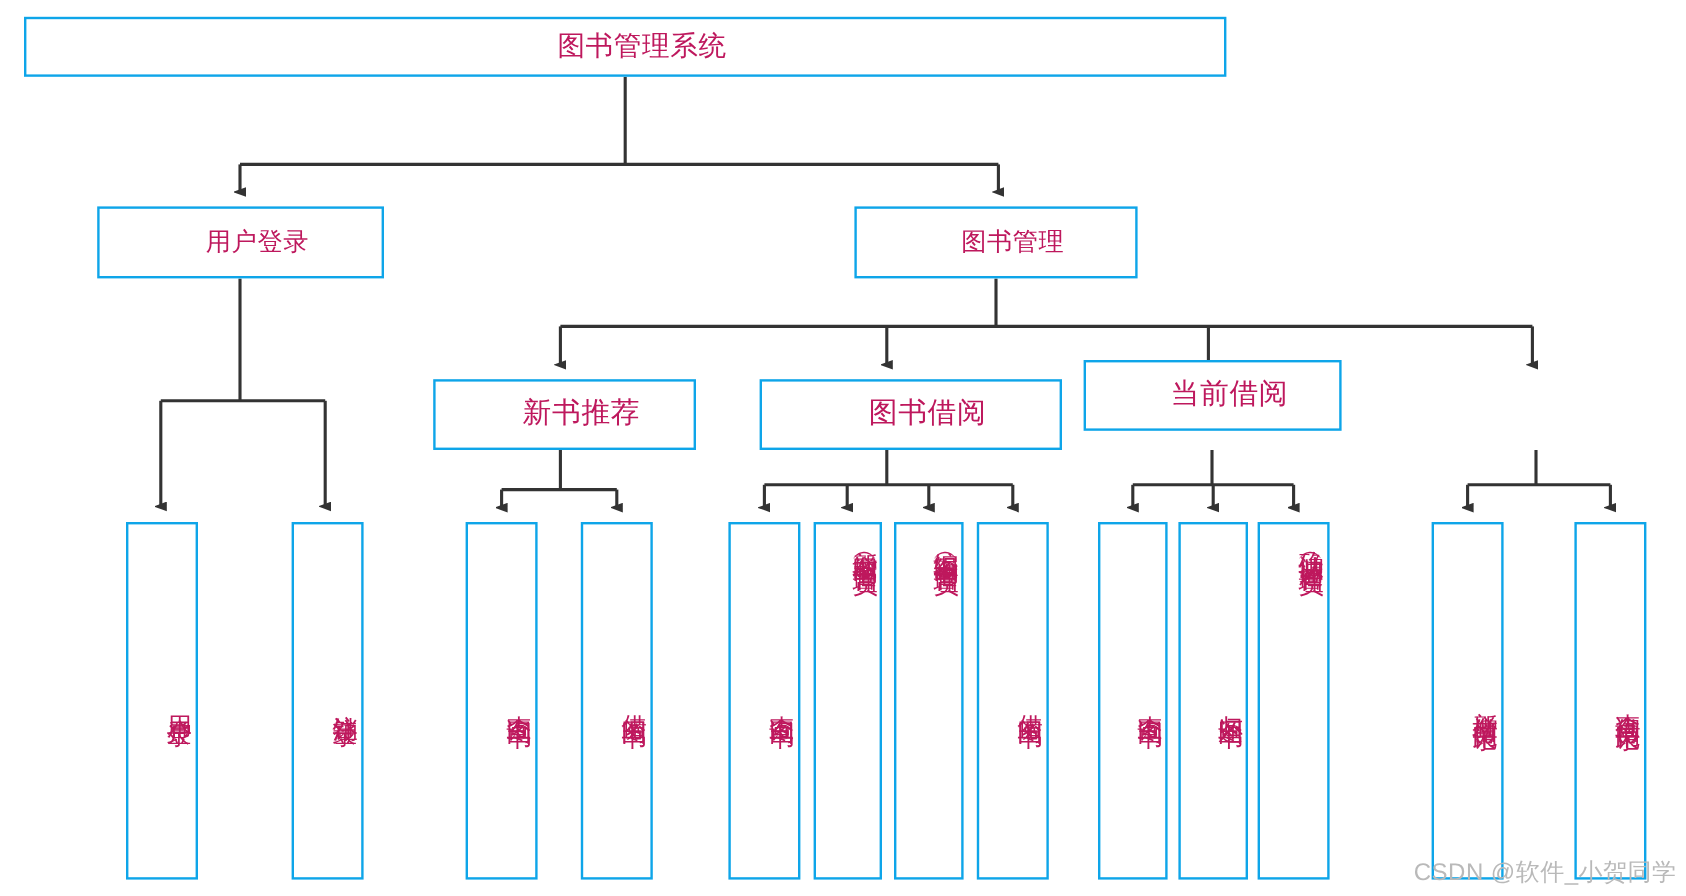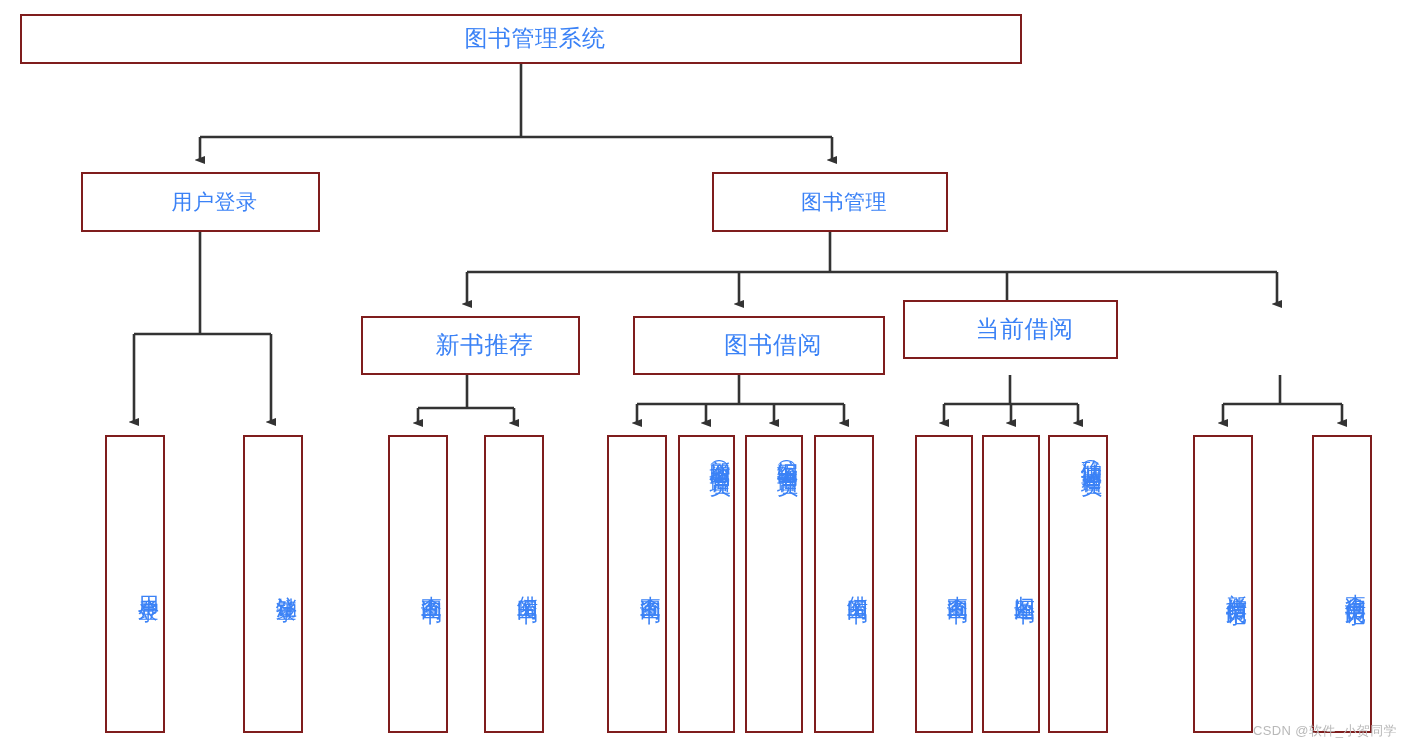--- a/index.html
+++ b/index.html
@@ -21,25 +21,25 @@
     position: absolute;
     left: 0;
     top: 0;
     width: 1405px;
     height: 747px;
   }
   .node-box {
     position: absolute;
     box-sizing: border-box;
     background: #ffffff;
-    border: 2px solid #7f1d1d;
+    border: 2px solid #0ea5e9;
     display: flex;
     align-items: center;
     justify-content: center;
-    color: #3b82f6;
+    color: #be185d;
     padding-left: 28px;
   }
   .node-label {
     white-space: nowrap;
     line-height: 1.1;
     letter-spacing: 0.5px;
   }
   .lvl1 .node-label { font-size: 23px; }
   .lvl2 .node-label { font-size: 21px; }
   .lvl3 .node-label { font-size: 24px; }
@@ -57,21 +57,21 @@
     white-space: nowrap;
   }
   .leaf.leaf-short {
     align-items: center;
     padding-top: 0;
   }
   .watermark {
     position: absolute;
     right: 8px;
     bottom: 7px;
-    font-size: 13px;
+    font-size: 20px;
     color: #b9b9b9;
     white-space: nowrap;
     letter-spacing: 0.4px;
   }
 </style>
 </head>
 <body>
 
 <div id="canvas">
 

